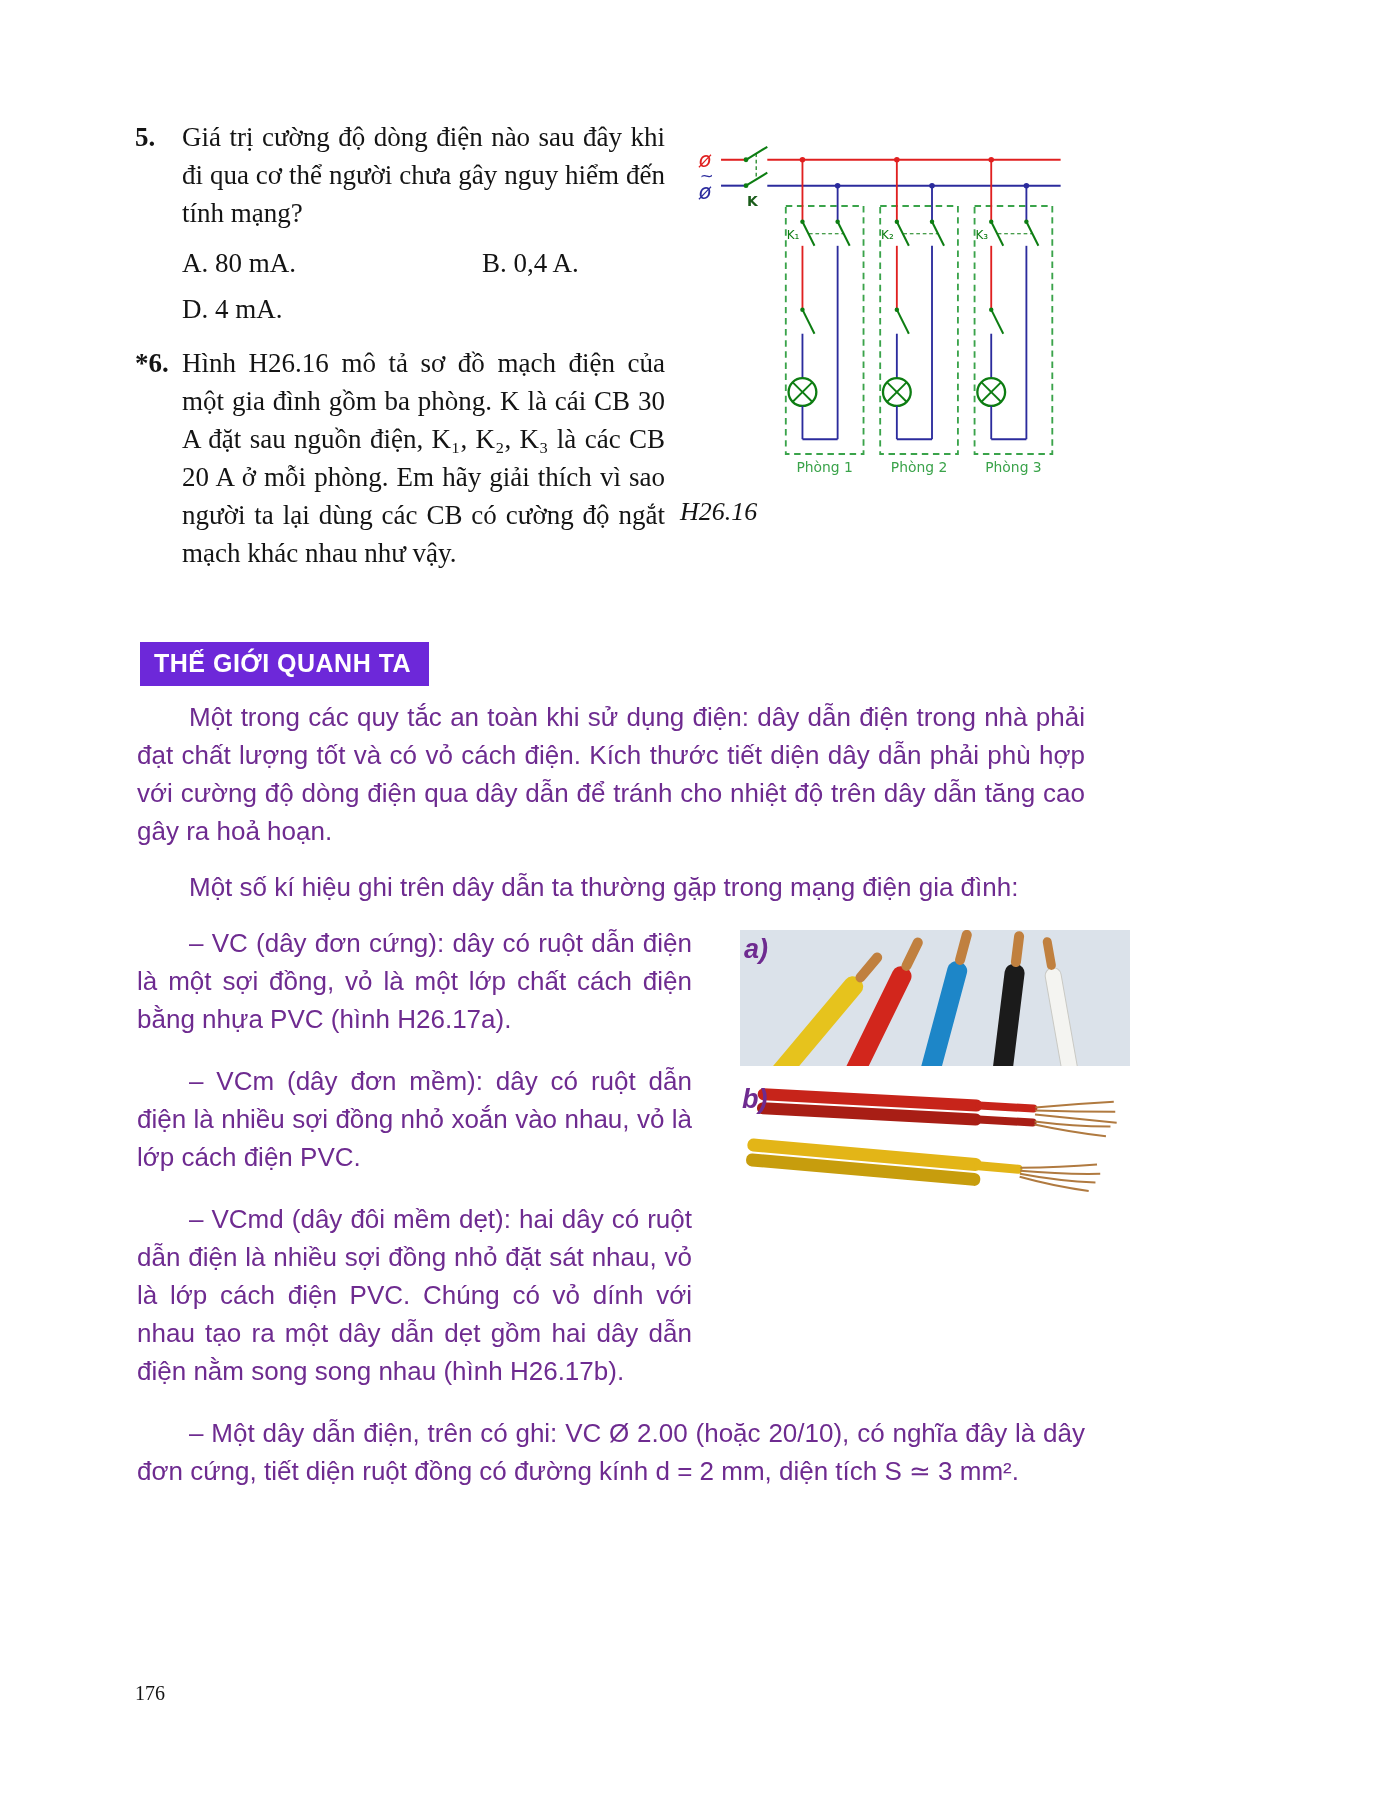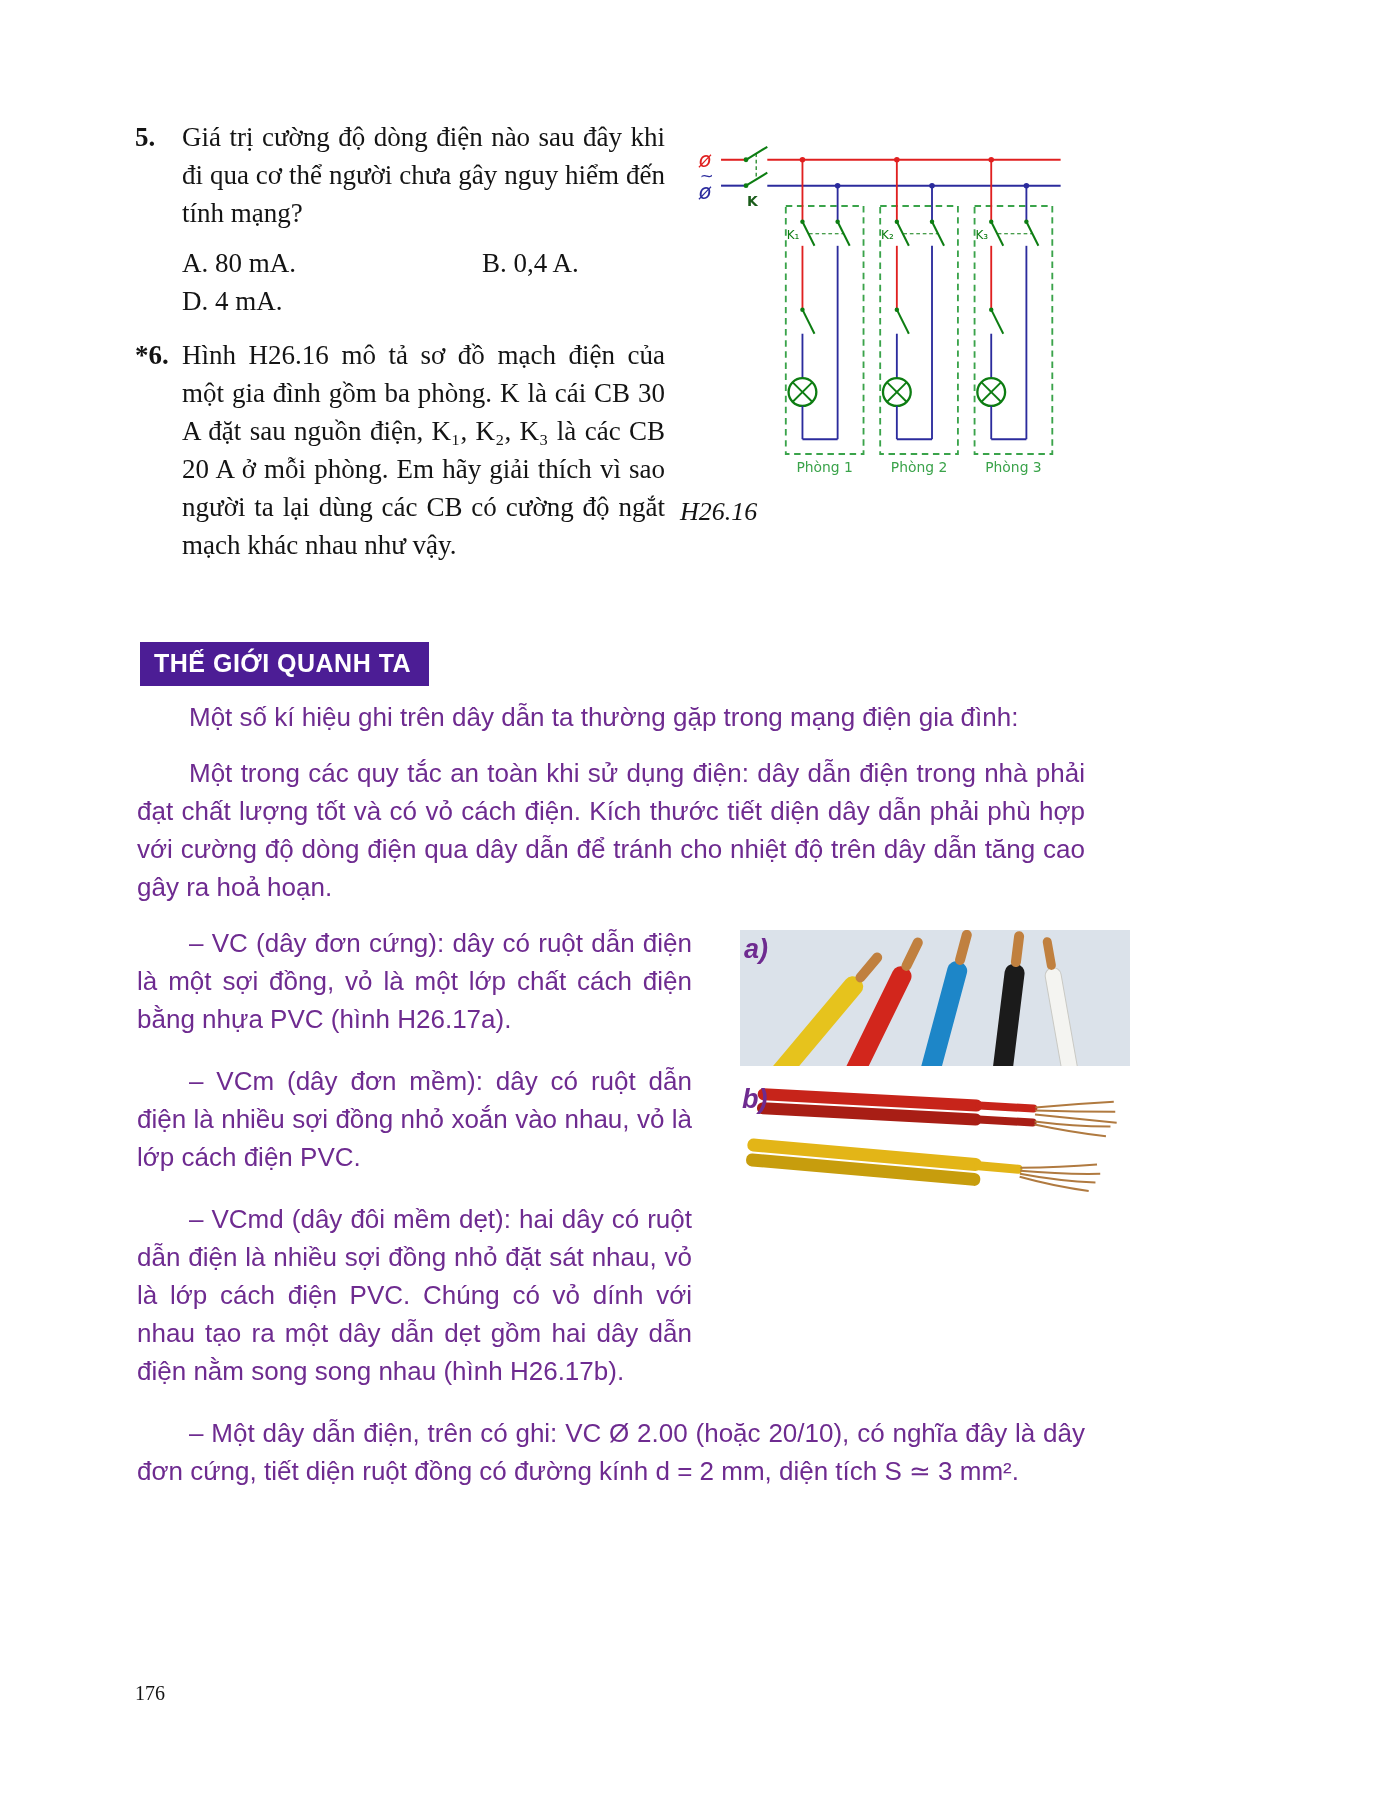--- a/index.html
+++ b/index.html
@@ -7,28 +7,28 @@
         font-family:"Liberation Serif","DejaVu Serif",serif;color:#141414;}
 
   
   .top-section{position:absolute;left:135px;top:118px;width:960px;display:flex;}
   .q-col{width:530px;flex:none;}
   .serif{font-family:"Liberation Serif","DejaVu Serif",serif;font-size:27px;line-height:38px;color:#141414;}
   .q{display:flex;}
   .qnum{width:47px;flex:none;font-weight:bold;}
   .qbody{flex:1;text-align:justify;}
   .q6{margin-top:16px;}
-  .options{margin-top:12px;display:grid;grid-template-columns:300px auto;row-gap:0;}
+  .options{margin-top:12px;display:grid;grid-template-columns:300px auto;row-gap:8px;}
 
   
   .fig-circuit{width:405px;margin-left:15px;margin-top:14px;flex:none;}
   .fig-caption{font-style:italic;font-size:26px;text-align:left;margin-top:10px;color:#141414;}
 
   
-  .banner{position:absolute;left:140px;top:642px;display:inline-block;background:#4c1d95;color:#ffffff;
+  .banner{position:absolute;left:140px;top:642px;display:inline-block;background:#6d28d9;color:#ffffff;
           font-family:"Liberation Sans","DejaVu Sans",sans-serif;font-weight:bold;font-size:25px;
           padding:7px 18px 8px 14px;letter-spacing:.5px;}
 
   
   .body-section{position:absolute;left:137px;top:698px;width:948px;}
   .purple{font-family:"Liberation Sans","DejaVu Sans",sans-serif;font-size:26px;line-height:38px;color:#6e2b90;}
   .body-section p{margin:0 0 18px 0;text-indent:52px;text-align:justify;}
   .cols{display:flex;gap:45px;}
   .col-left{width:555px;flex:none;}
   .col-left p{margin-bottom:24px;}
@@ -158,22 +158,22 @@
           <text x="344" y="367" font-size="15" text-anchor="middle" fill="#3aa34a">Phòng 3</text>
         </g>
       </svg>
       <figcaption class="fig-caption serif">H26.16</figcaption>
     </figure>
   </div>
 
   <div class="banner">THẾ GIỚI QUANH TA</div>
 
   <div class="body-section purple">
+    <p>Một trong các quy tắc an toàn khi sử dụng điện: dây dẫn điện trong nhà phải đạt chất lượng tốt và có vỏ cách điện. Kích thước tiết diện dây dẫn phải phù hợp với cường độ dòng điện qua dây dẫn để tránh cho nhiệt độ trên dây dẫn tăng cao gây ra hoả hoạn.</p>
     <p>Một số kí hiệu ghi trên dây dẫn ta thường gặp trong mạng điện gia đình:</p>
-    <p>Một trong các quy tắc an toàn khi sử dụng điện: dây dẫn điện trong nhà phải đạt chất lượng tốt và có vỏ cách điện. Kích thước tiết diện dây dẫn phải phù hợp với cường độ dòng điện qua dây dẫn để tránh cho nhiệt độ trên dây dẫn tăng cao gây ra hoả hoạn.</p>
 
     <div class="cols">
       <div class="col-left">
         <p>– VC (dây đơn cứng): dây có ruột dẫn điện là một sợi đồng, vỏ là một lớp chất cách điện bằng nhựa PVC (hình H26.17a).</p>
         <p>– VCm (dây đơn mềm): dây có ruột dẫn điện là nhiều sợi đồng nhỏ xoắn vào nhau, vỏ là lớp cách điện PVC.</p>
         <p>– VCmd (dây đôi mềm dẹt): hai dây có ruột dẫn điện là nhiều sợi đồng nhỏ đặt sát nhau, vỏ là lớp cách điện PVC. Chúng có vỏ dính với nhau tạo ra một dây dẫn dẹt gồm hai dây dẫn điện nằm song song nhau (hình H26.17b).</p>
       </div>
 
       <figure class="fig-wires" style="margin:0 0 0 3px;">
         <svg viewBox="0 0 390 268" width="390" height="268" font-family="'Liberation Sans','DejaVu Sans',sans-serif">

